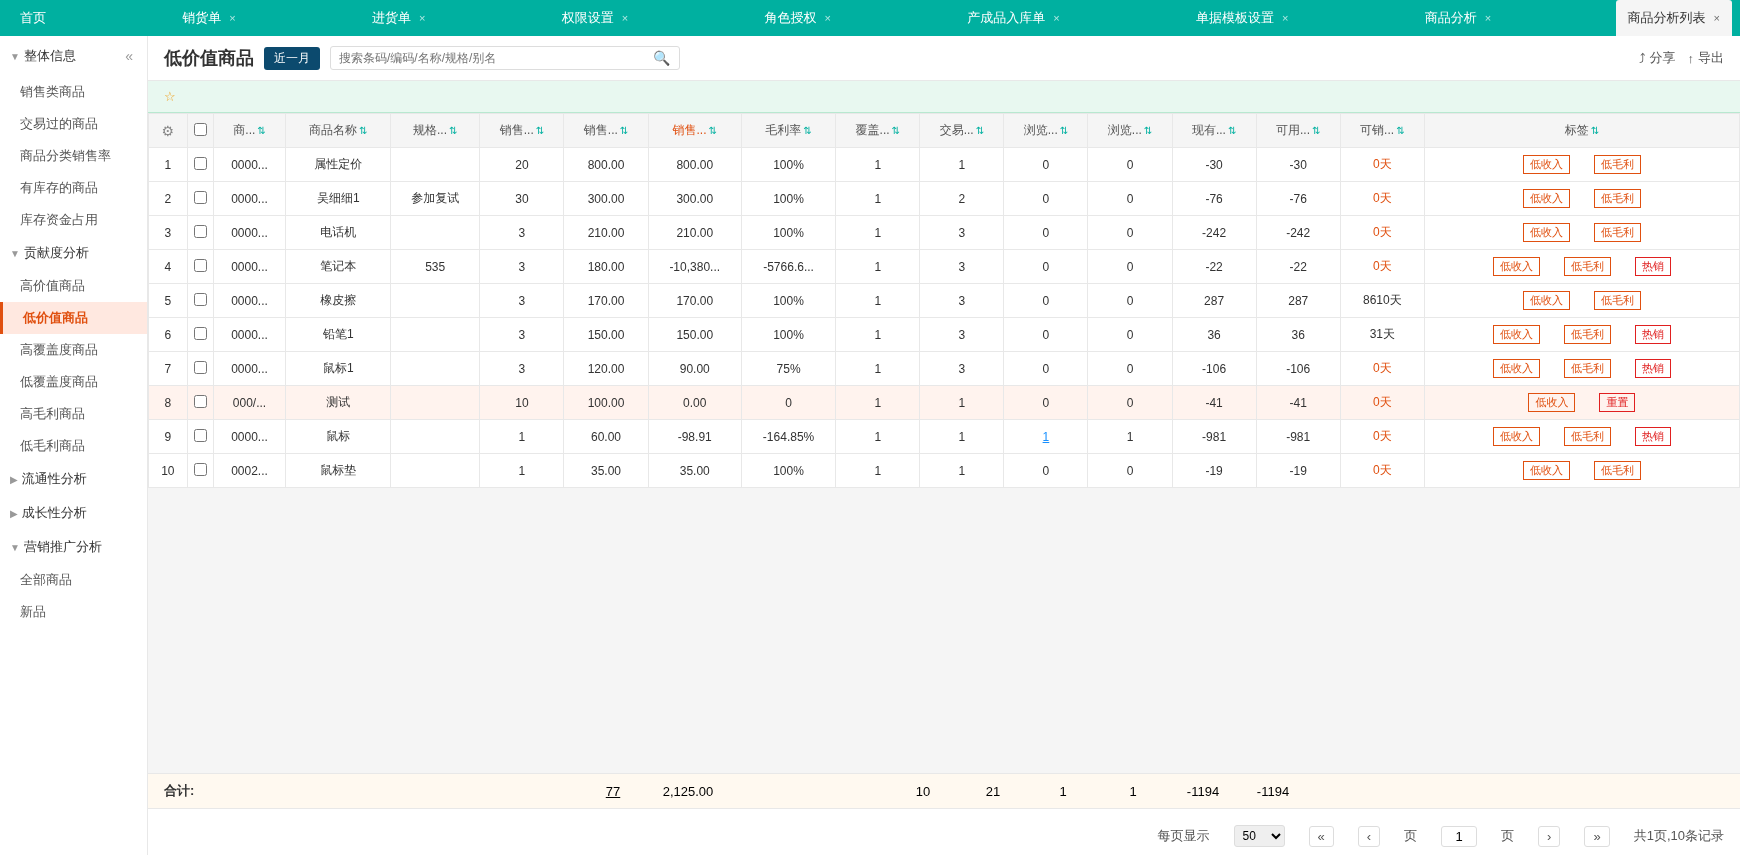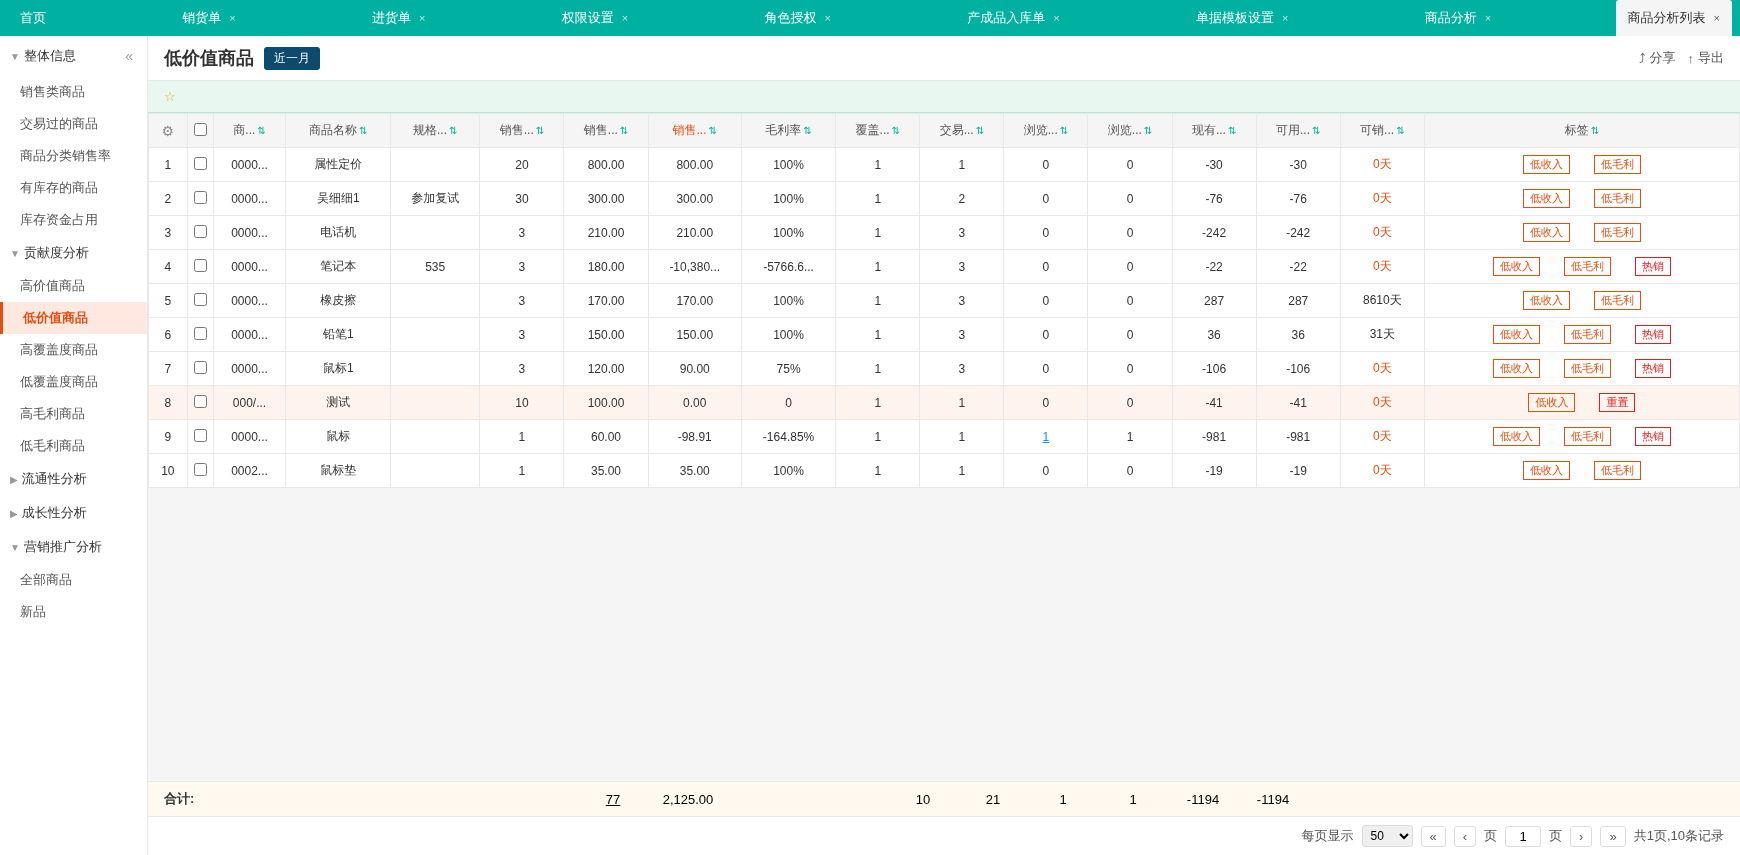--- a/index.html
+++ b/index.html
@@ -199,23 +199,24 @@
     .total-label {
       font-weight: bold;
       color: #333;
       width: 120px;
     }
     .pagination-bar {
       display: flex;
       align-items: center;
       justify-content: flex-end;
       padding: 8px 16px;
-      gap: 8px;
+      gap: 24px;
       font-size: 13px;
       color: #555;
+      margin-top: 8px;
     }
     .page-size-select {
       border: 1px solid #ddd;
       border-radius: 3px;
       padding: 2px 4px;
       font-size: 12px;
       cursor: pointer;
     }
     .page-btn {
       border: 1px solid #ddd;
@@ -354,20 +355,24 @@
     <div class="sidebar-item">
       <span>新品</span>
     </div>
   </div>
 
   <div class="content">
 
     <div class="content-header">
       <span class="page-title">低价值商品</span>
       <button class="time-filter-btn">近一月</button>
+      <div class="search-box">
+        <input type="text" placeholder="搜索条码/编码/名称/规格/别名" style="">
+        <span style="color:#00b0a0;font-size:14px;">🔍</span>
+      </div>
       <div class="header-actions">
         <div class="header-action-btn">
           <span>⤴</span>
           <span>分享</span>
         </div>
         <div class="header-action-btn">
           <span>↑</span>
           <span>导出</span>
         </div>
       </div>

